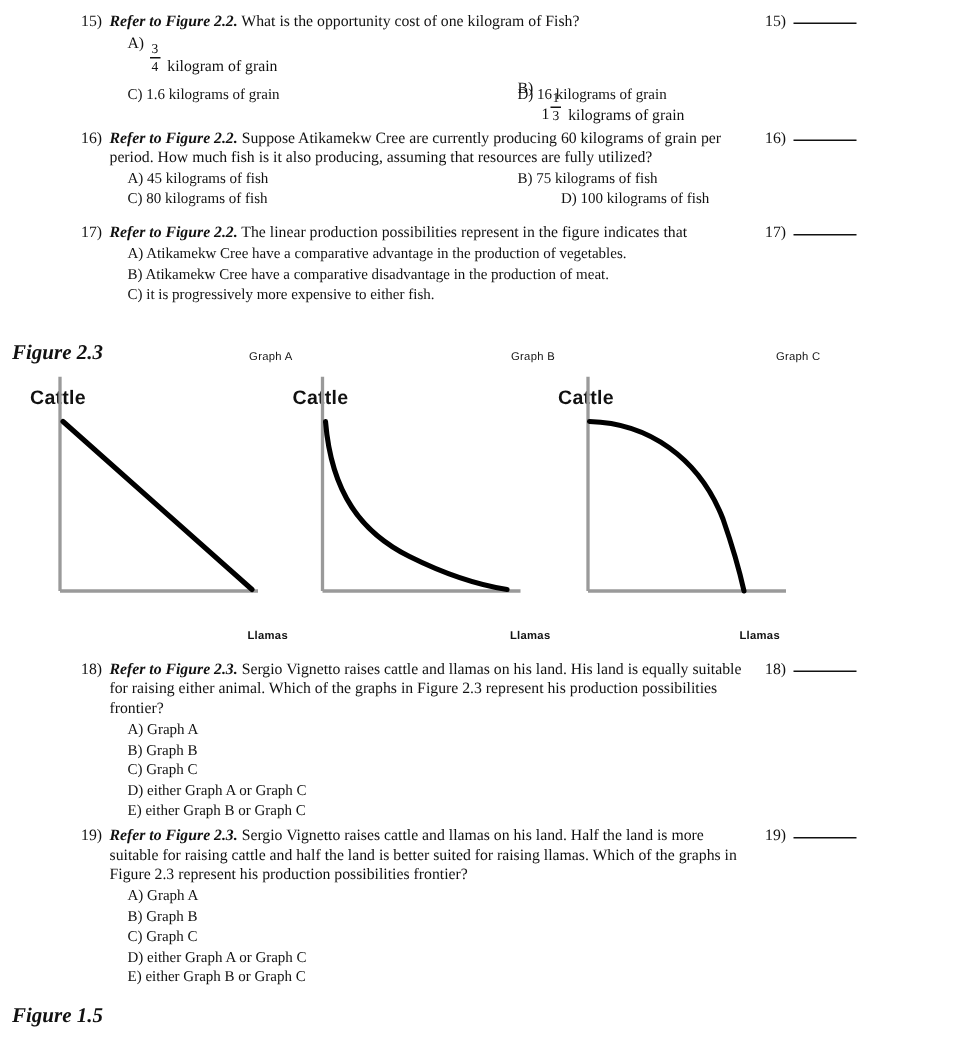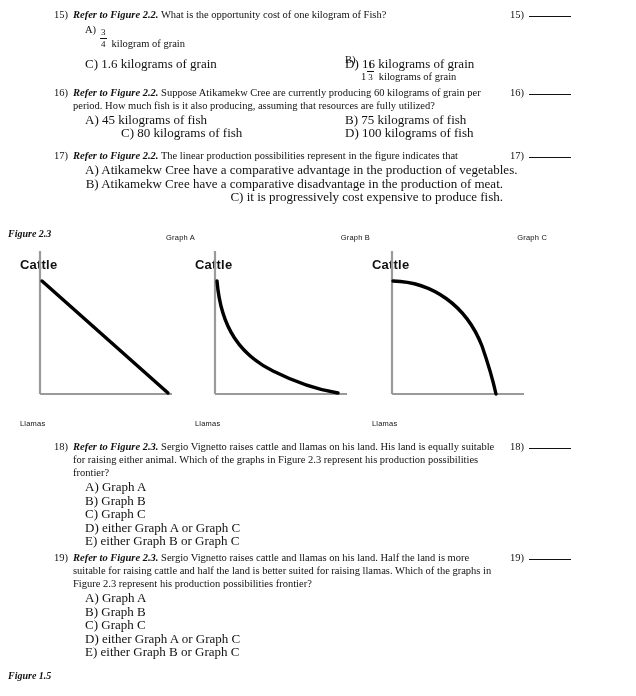--- a/index.html
+++ b/index.html
@@ -71,21 +71,21 @@
     margin-left: 5px;
     vertical-align: 1px;
   }
 
   
   .opts-two-col {
     position: relative;
     width: 430px;
   }
   .opt {
-    font-size: 13px;
+    font-size: 10px;
     line-height: 13.5px;
     white-space: nowrap;
   }
   .opt-col-a {
     position: absolute;
     left: 12px;
   }
   .opt-col-b {
     position: absolute;
     left: 272px;
@@ -147,21 +147,21 @@
     margin-left: 4px;
   }
 
   
   .fig-label {
     position: absolute;
     left: 8px;
     font-family: "Liberation Serif", serif;
     font-weight: bold;
     font-style: italic;
-    font-size: 10px;
+    font-size: 14px;
   }
 
   
   .graphs {
     position: absolute;
     left: 0;
     top: 233px;
     width: 636px;
     height: 195px;
   }
@@ -191,22 +191,23 @@
     font-family: "Liberation Sans", sans-serif;
     font-weight: bold;
     font-size: 13px;
     letter-spacing: 0.2px;
   }
   .axis-label-x {
     position: absolute;
     bottom: 0;
     left: 0;
     width: 172px;
+    text-align: right;
     font-family: "Liberation Sans", sans-serif;
-    font-weight: normal;
+    font-weight: bold;
     font-size: 7.5px;
     letter-spacing: 0.2px;
   }
   .graph svg {
     position: absolute;
     left: 0;
     top: 18px;
   }
 </style>
 </head>
@@ -234,35 +235,35 @@
     <div class="answer-blank"><span>15)</span><span class="rule"></span></div>
   </div>
 
   <div class="question" style="top:86px;">
     <div class="q-num">16)</div>
     <div class="q-body">
       <p class="q-stem"><span class="refer">Refer to Figure 2.2.</span><span> Suppose Atikamekw Cree are currently producing 60 kilograms of grain per period. How much fish is it also producing, assuming that resources are fully utilized?</span></p>
       <div class="opts-two-col" style="height:30px; margin-top:1px;">
         <div class="opt opt-col-a" style="top:0;">A) 45 kilograms of fish</div>
         <div class="opt opt-col-b" style="top:0;">B) 75 kilograms of fish</div>
-        <div class="opt opt-col-a" style="top:13px;margin-left:36px;">C) 80 kilograms of fish</div>
-        <div class="opt opt-col-b" style="top:13px;">D) 100 kilograms of fish</div>
+        <div class="opt opt-col-a" style="top:13px;">C) 80 kilograms of fish</div>
+        <div class="opt opt-col-b" style="top:13px;margin-left:29px;">D) 100 kilograms of fish</div>
       </div>
     </div>
     <div class="answer-blank"><span>16)</span><span class="rule"></span></div>
   </div>
 
   <div class="question" style="top:149px;">
     <div class="q-num">17)</div>
     <div class="q-body">
       <p class="q-stem"><span class="refer">Refer to Figure 2.2.</span><span> The linear production possibilities represent in the figure indicates that</span></p>
-      <div class="opts-list" style="margin-top:1px;text-align:right;">
+      <div class="opts-list" style="margin-top:1px;">
         <div class="opt">A) Atikamekw Cree have a comparative advantage in the production of vegetables.</div>
         <div class="opt">B) Atikamekw Cree have a comparative disadvantage in the production of meat.</div>
-        <div class="opt">C) it is progressively cost expensive to produce fish.</div>
+        <div class="opt">C) it is progressively more expensive to either fish.</div>
       </div>
     </div>
     <div class="answer-blank"><span>17)</span><span class="rule"></span></div>
   </div>
 
   <div class="fig-label" style="top:228px;">Figure 2.3</div>
 
   <div class="graphs">
 
     <div class="graph" style="left:20px;">

